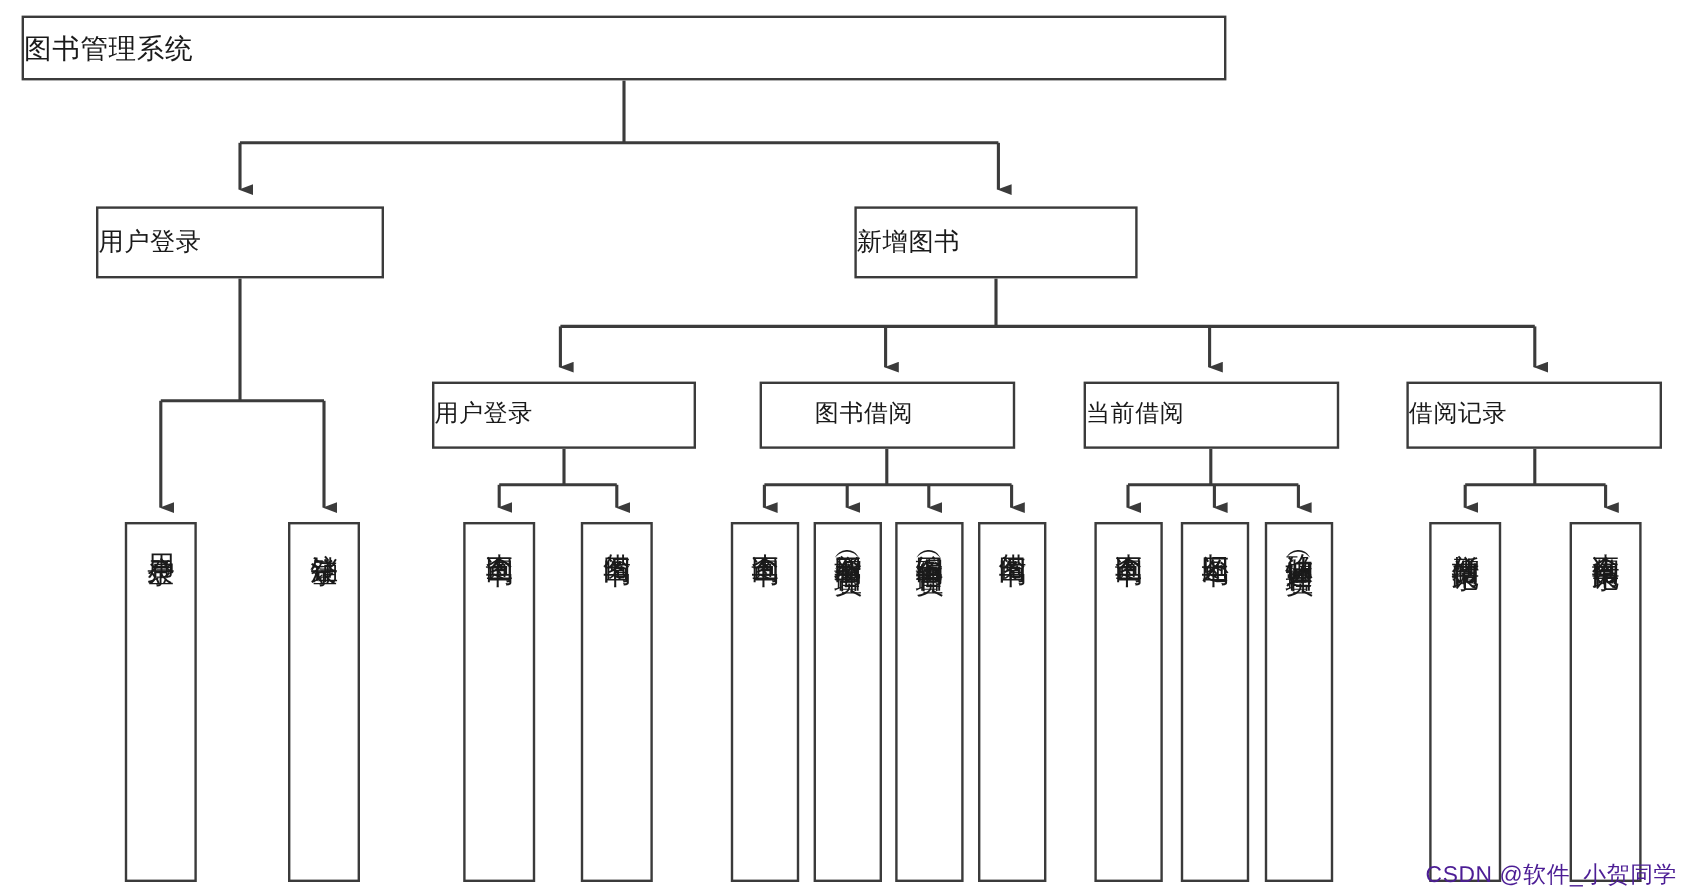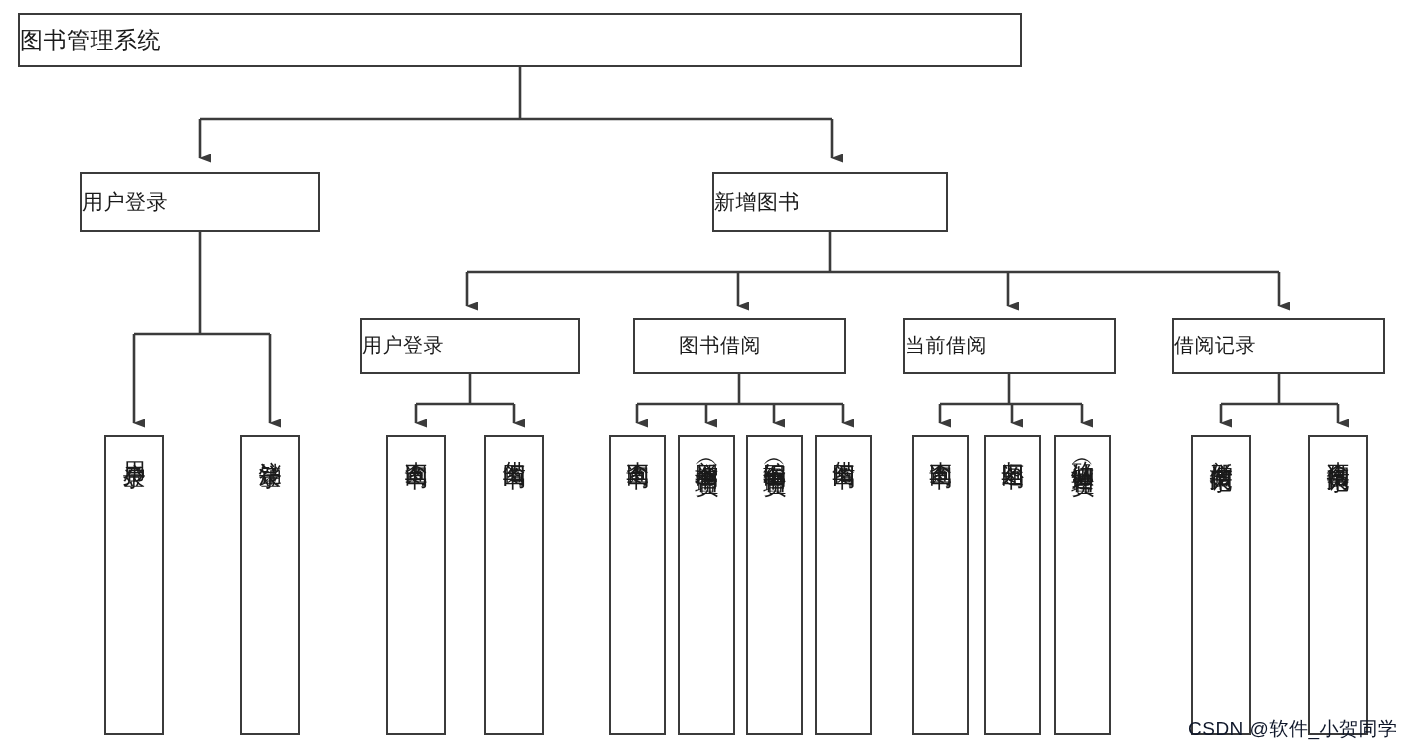--- a/index.html
+++ b/index.html
@@ -65,21 +65,21 @@
   .node.leaf .node-label {
     writing-mode: vertical-rl;
     text-orientation: upright;
     font-size: 23px;
     line-height: 1.02;
     letter-spacing: 2px;
     white-space: nowrap;
   }
   .watermark {
     position: absolute;
-    color: #0f172a;
+    color: #4c1d95;
     font-size: 19px;
     white-space: nowrap;
     letter-spacing: 0.5px;
     user-select: none;
   }
 </style>
 </head>
 <body>
 
 <div id="diagram-root">

